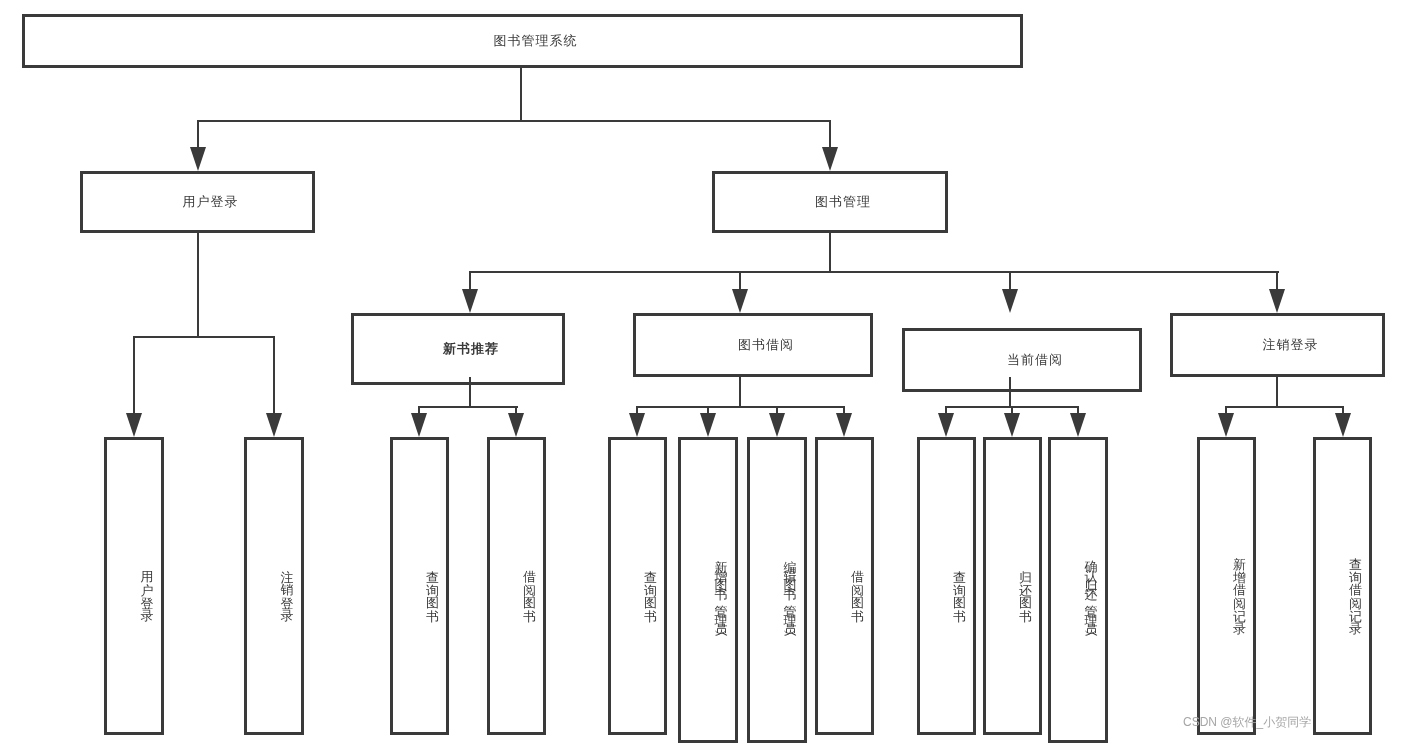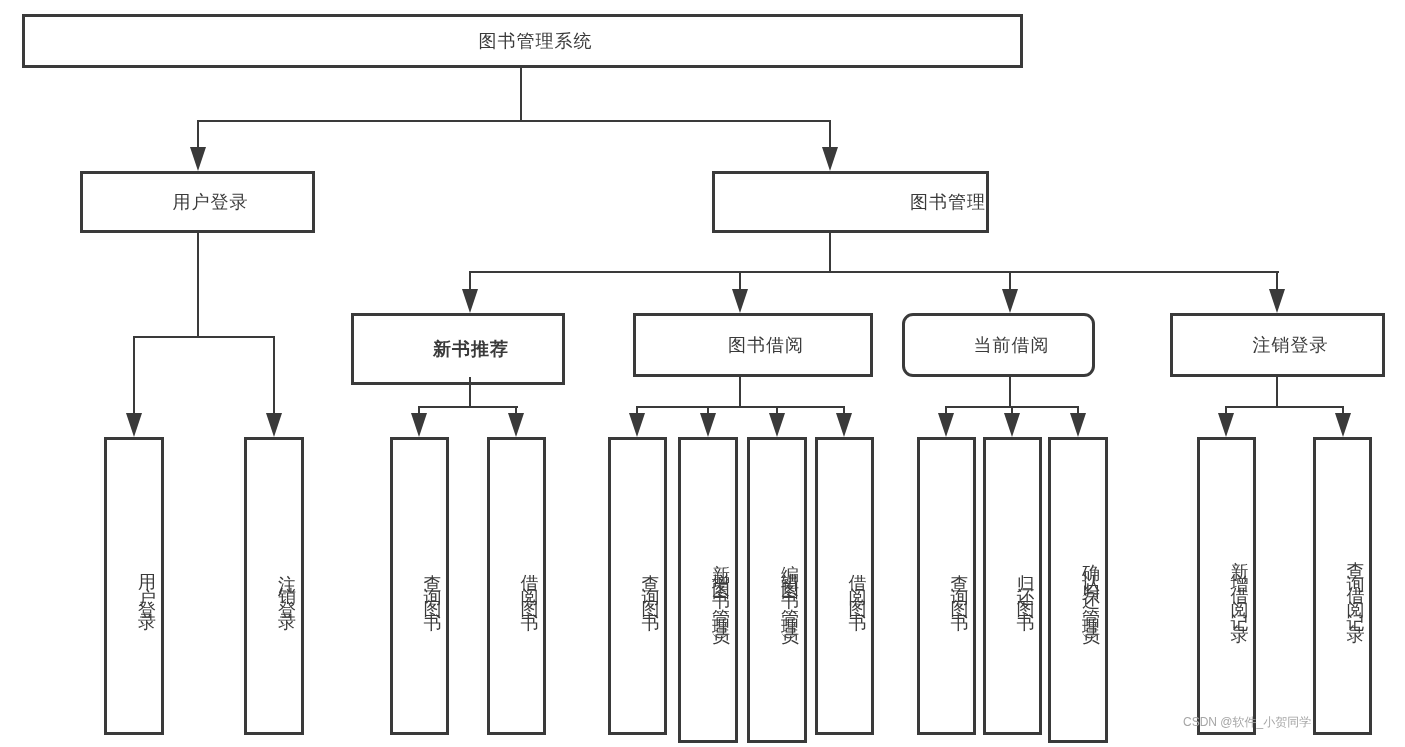--- a/index.html
+++ b/index.html
@@ -21,21 +21,21 @@
     position:absolute;
     box-sizing:border-box;
     border:3px solid var(--line);
     background:#fff;
     display:flex;
     align-items:center;
     justify-content:center;
     color:var(--text);
   }
   .node .lbl{
-    font-size:18px;
+    font-size:13px;
     letter-spacing:1px;
     white-space:nowrap;
     margin-left:26px;
   }
   .leaf .lbl{
     writing-mode:vertical-rl;
     letter-spacing:13px;
     white-space:normal;
     line-height:1;
   }
@@ -74,21 +74,21 @@
   <div class="vline" style="left:520px;top:68px;height:53px;"></div>
   <div class="hline" style="left:197px;top:120px;width:634px;"></div>
   <div class="vline" style="left:197px;top:121px;height:27px;"></div>
   <div class="arrow" style="left:190px;top:147px;"></div>
   <div class="vline" style="left:829px;top:121px;height:27px;"></div>
   <div class="arrow" style="left:822px;top:147px;"></div>
 
   <div class="node" style="left:80px;top:171px;width:235px;height:62px;">
     <span class="lbl">用户登录</span>
   </div>
-  <div class="node" style="left:712px;top:171px;width:277px;height:62px;justify-content:flex-end;">
+  <div class="node" style="left:712px;top:171px;width:236px;height:62px;">
     <span class="lbl">图书管理</span>
   </div>
 
   <div class="vline" style="left:197px;top:233px;height:104px;"></div>
   <div class="hline" style="left:133px;top:336px;width:142px;"></div>
   <div class="vline" style="left:133px;top:337px;height:76px;"></div>
   <div class="arrow" style="left:126px;top:413px;"></div>
   <div class="vline" style="left:273px;top:337px;height:76px;"></div>
   <div class="arrow" style="left:266px;top:413px;"></div>
 
@@ -102,21 +102,21 @@
   <div class="arrow" style="left:1002px;top:289px;"></div>
   <div class="vline" style="left:1276px;top:272px;height:18px;"></div>
   <div class="arrow" style="left:1269px;top:289px;"></div>
 
   <div class="node" style="left:351px;top:313px;width:214px;height:72px;font-weight:bold;">
     <span class="lbl">新书推荐</span>
   </div>
   <div class="node" style="left:633px;top:313px;width:240px;height:64px;">
     <span class="lbl">图书借阅</span>
   </div>
-  <div class="node" style="left:902px;top:313px;width:193px;height:64px;border-radius:11px;">
+  <div class="node" style="left:902px;top:328px;width:240px;height:64px;">
     <span class="lbl">当前借阅</span>
   </div>
   <div class="node" style="left:1170px;top:313px;width:215px;height:64px;">
     <span class="lbl">注销登录</span>
   </div>
 
   <div class="vline" style="left:469px;top:377px;height:31px;"></div>
   <div class="hline" style="left:418px;top:406px;width:100px;"></div>
   <div class="vline" style="left:418px;top:407px;height:7px;"></div>
   <div class="arrow" style="left:411px;top:413px;"></div>

